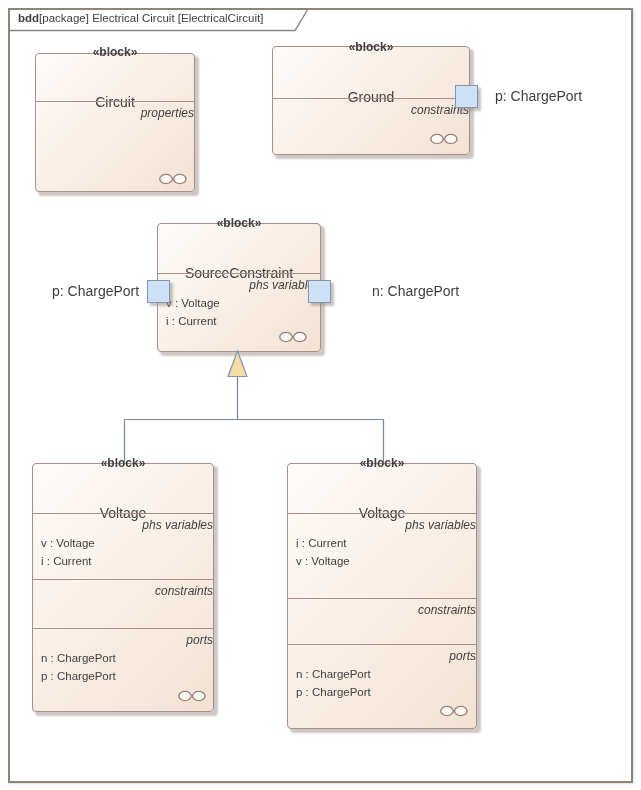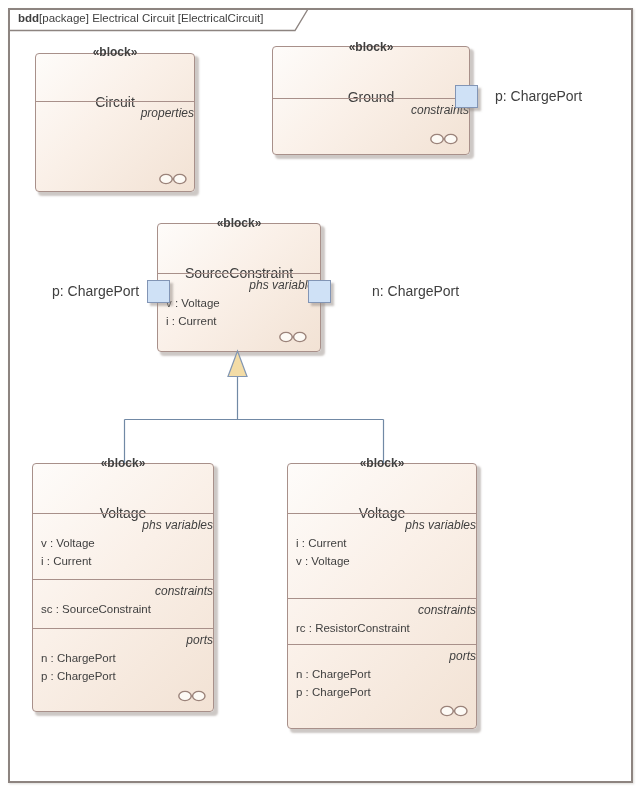--- a/index.html
+++ b/index.html
@@ -103,21 +103,20 @@
       <div class="stereo">«block»</div>
       <div class="bname">Voltage</div>
     </div>
     <div class="comp" style="height:66px;">
       <div class="clabel">phs variables</div>
       <div class="item">v : Voltage</div>
       <div class="item">i : Current</div>
     </div>
     <div class="comp" style="height:49px;">
       <div class="clabel">constraints</div>
-      <div class="item">sc : SourceConstraint</div>
     </div>
     <div class="comp last">
       <div class="clabel">ports</div>
       <div class="item">n : ChargePort</div>
       <div class="item">p : ChargePort</div>
       <svg class="spectacles" style="right:6px;bottom:9px;" width="30" height="12" viewBox="0 0 30 12">
         <g fill="#fdfaf5" stroke="#9b837a" stroke-width="1.4">
           <line x1="12" y1="6" x2="18" y2="6"></line>
           <ellipse cx="8" cy="6" rx="6.2" ry="4.6"></ellipse>
           <ellipse cx="21.8" cy="6" rx="6.2" ry="4.6"></ellipse>
@@ -131,21 +130,20 @@
       <div class="stereo">«block»</div>
       <div class="bname">Voltage</div>
     </div>
     <div class="comp" style="height:85px;">
       <div class="clabel">phs variables</div>
       <div class="item">i : Current</div>
       <div class="item">v : Voltage</div>
     </div>
     <div class="comp" style="height:46px;">
       <div class="clabel">constraints</div>
-      <div class="item">rc : ResistorConstraint</div>
     </div>
     <div class="comp last">
       <div class="clabel">ports</div>
       <div class="item">n : ChargePort</div>
       <div class="item">p : ChargePort</div>
       <svg class="spectacles" style="right:7px;bottom:11px;" width="30" height="12" viewBox="0 0 30 12">
         <g fill="#fdfaf5" stroke="#9b837a" stroke-width="1.4">
           <line x1="12" y1="6" x2="18" y2="6"></line>
           <ellipse cx="8" cy="6" rx="6.2" ry="4.6"></ellipse>
           <ellipse cx="21.8" cy="6" rx="6.2" ry="4.6"></ellipse>

